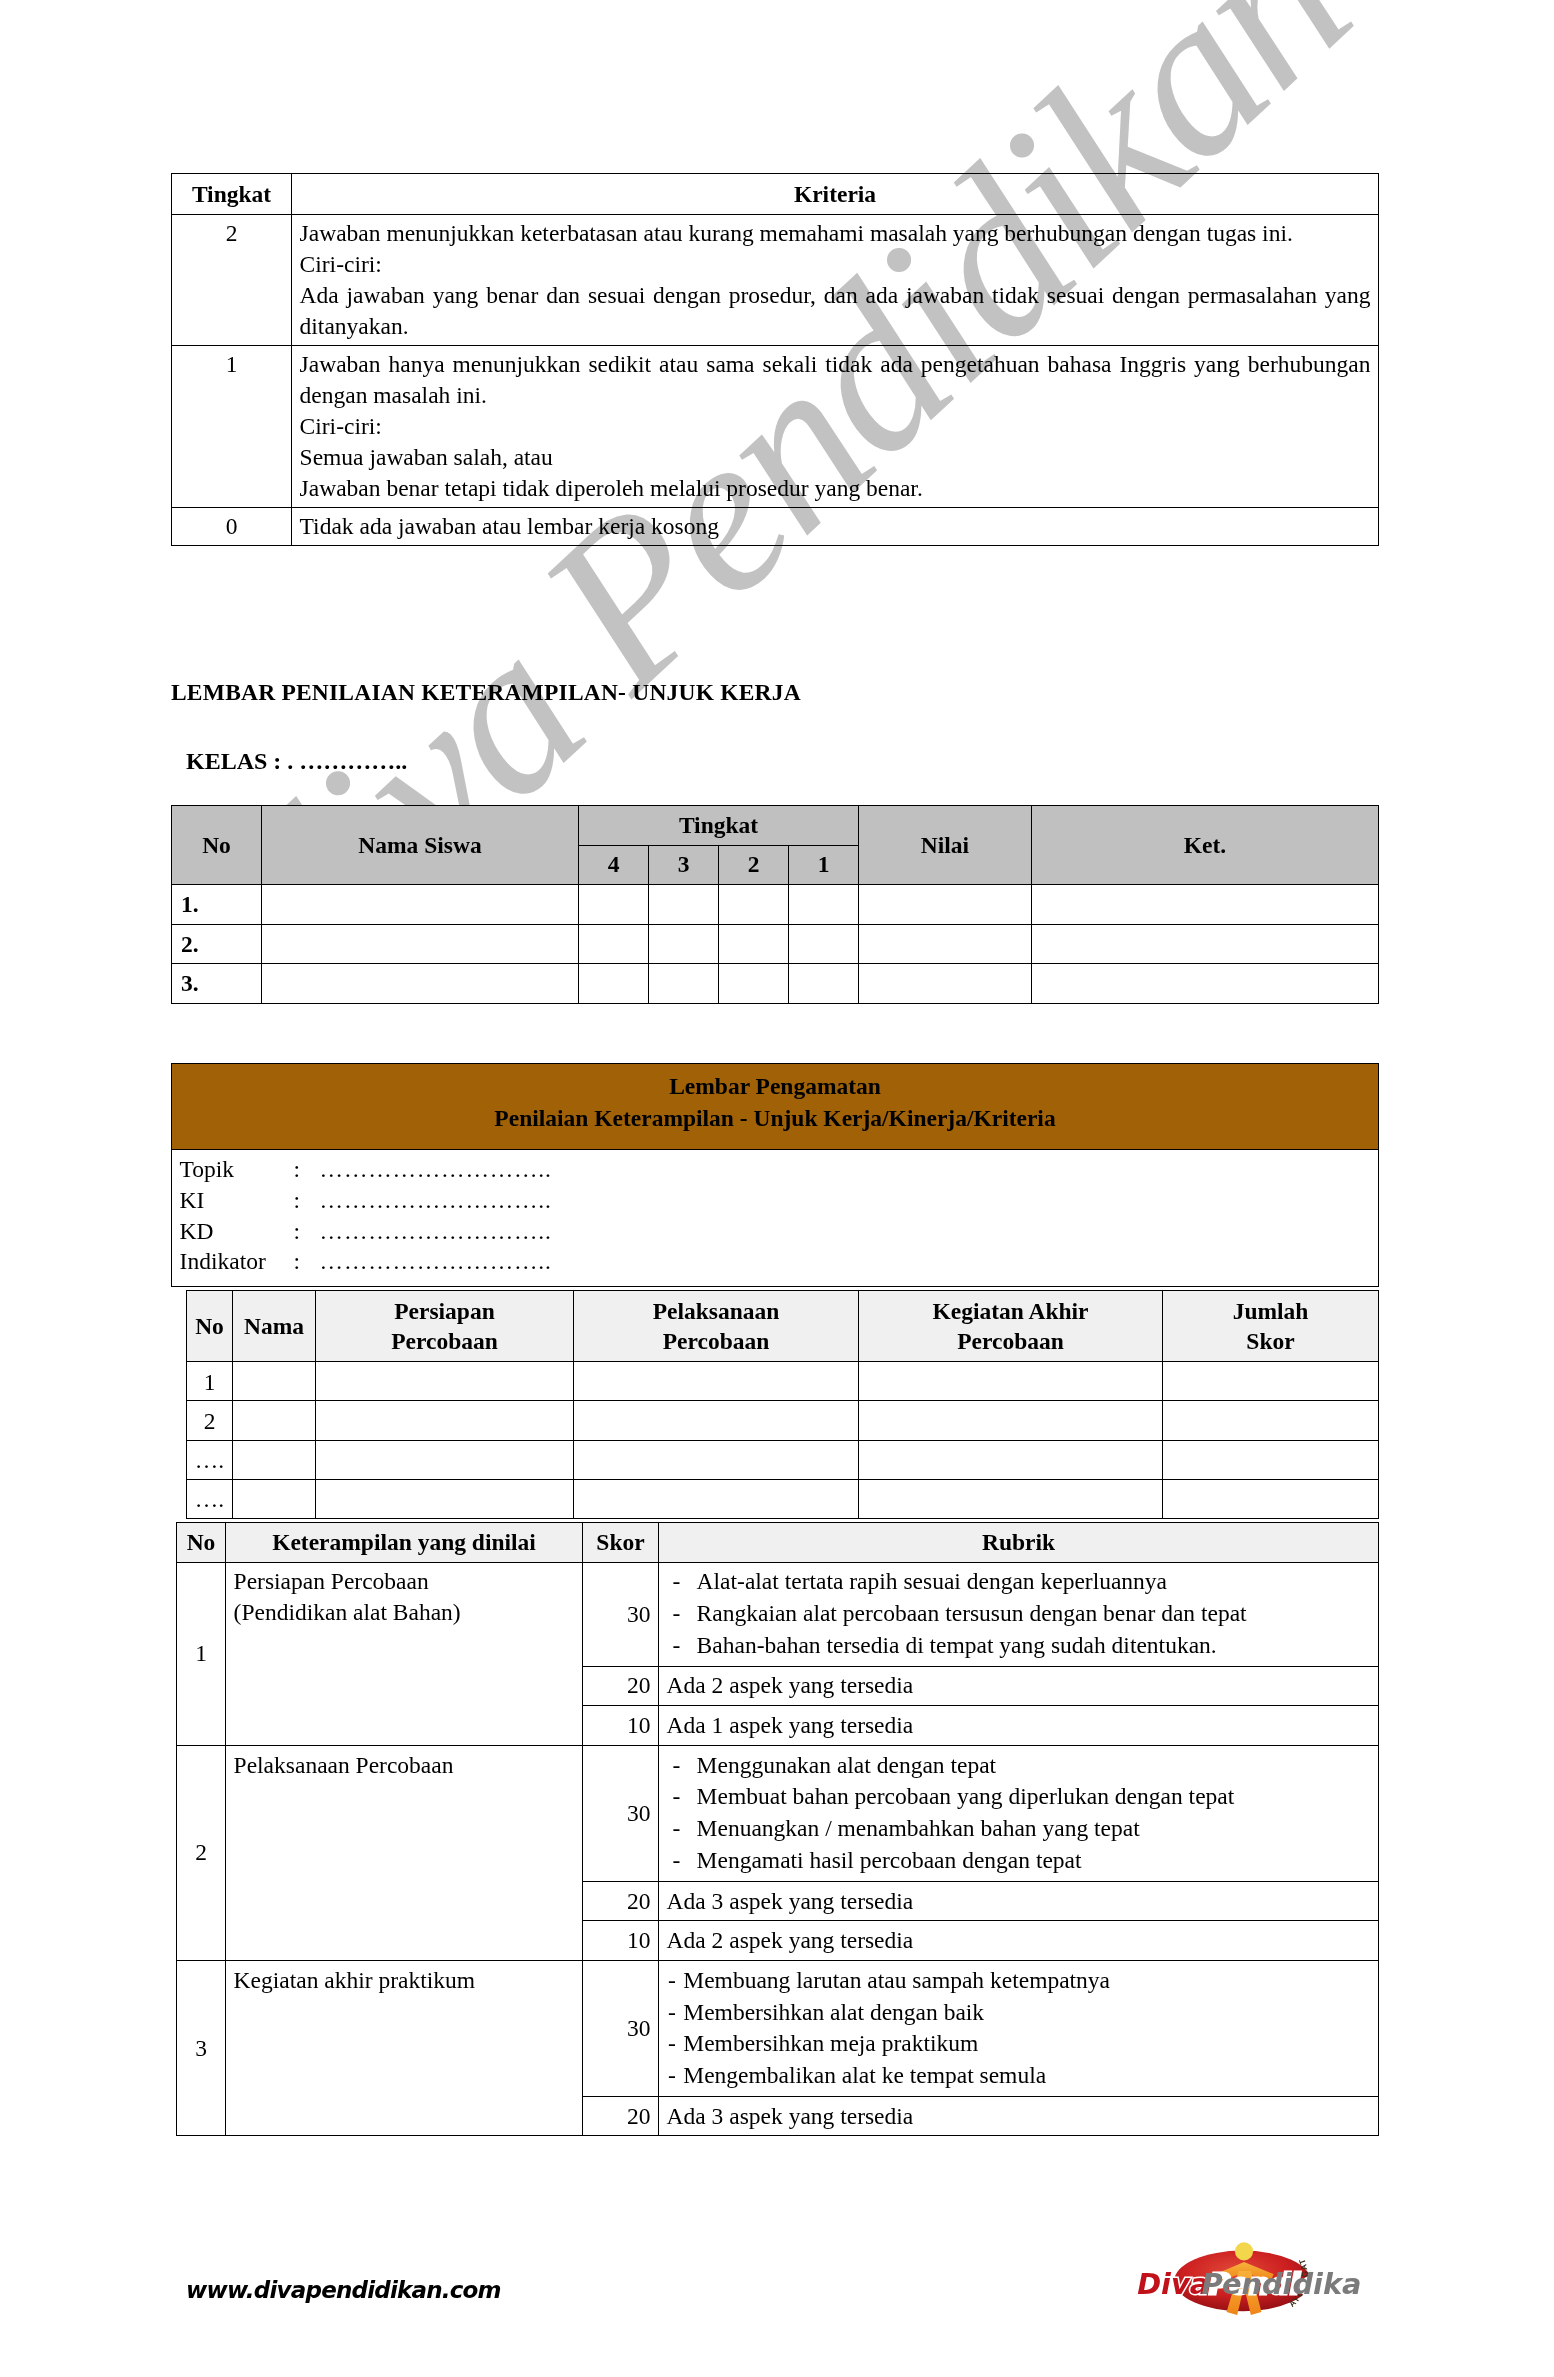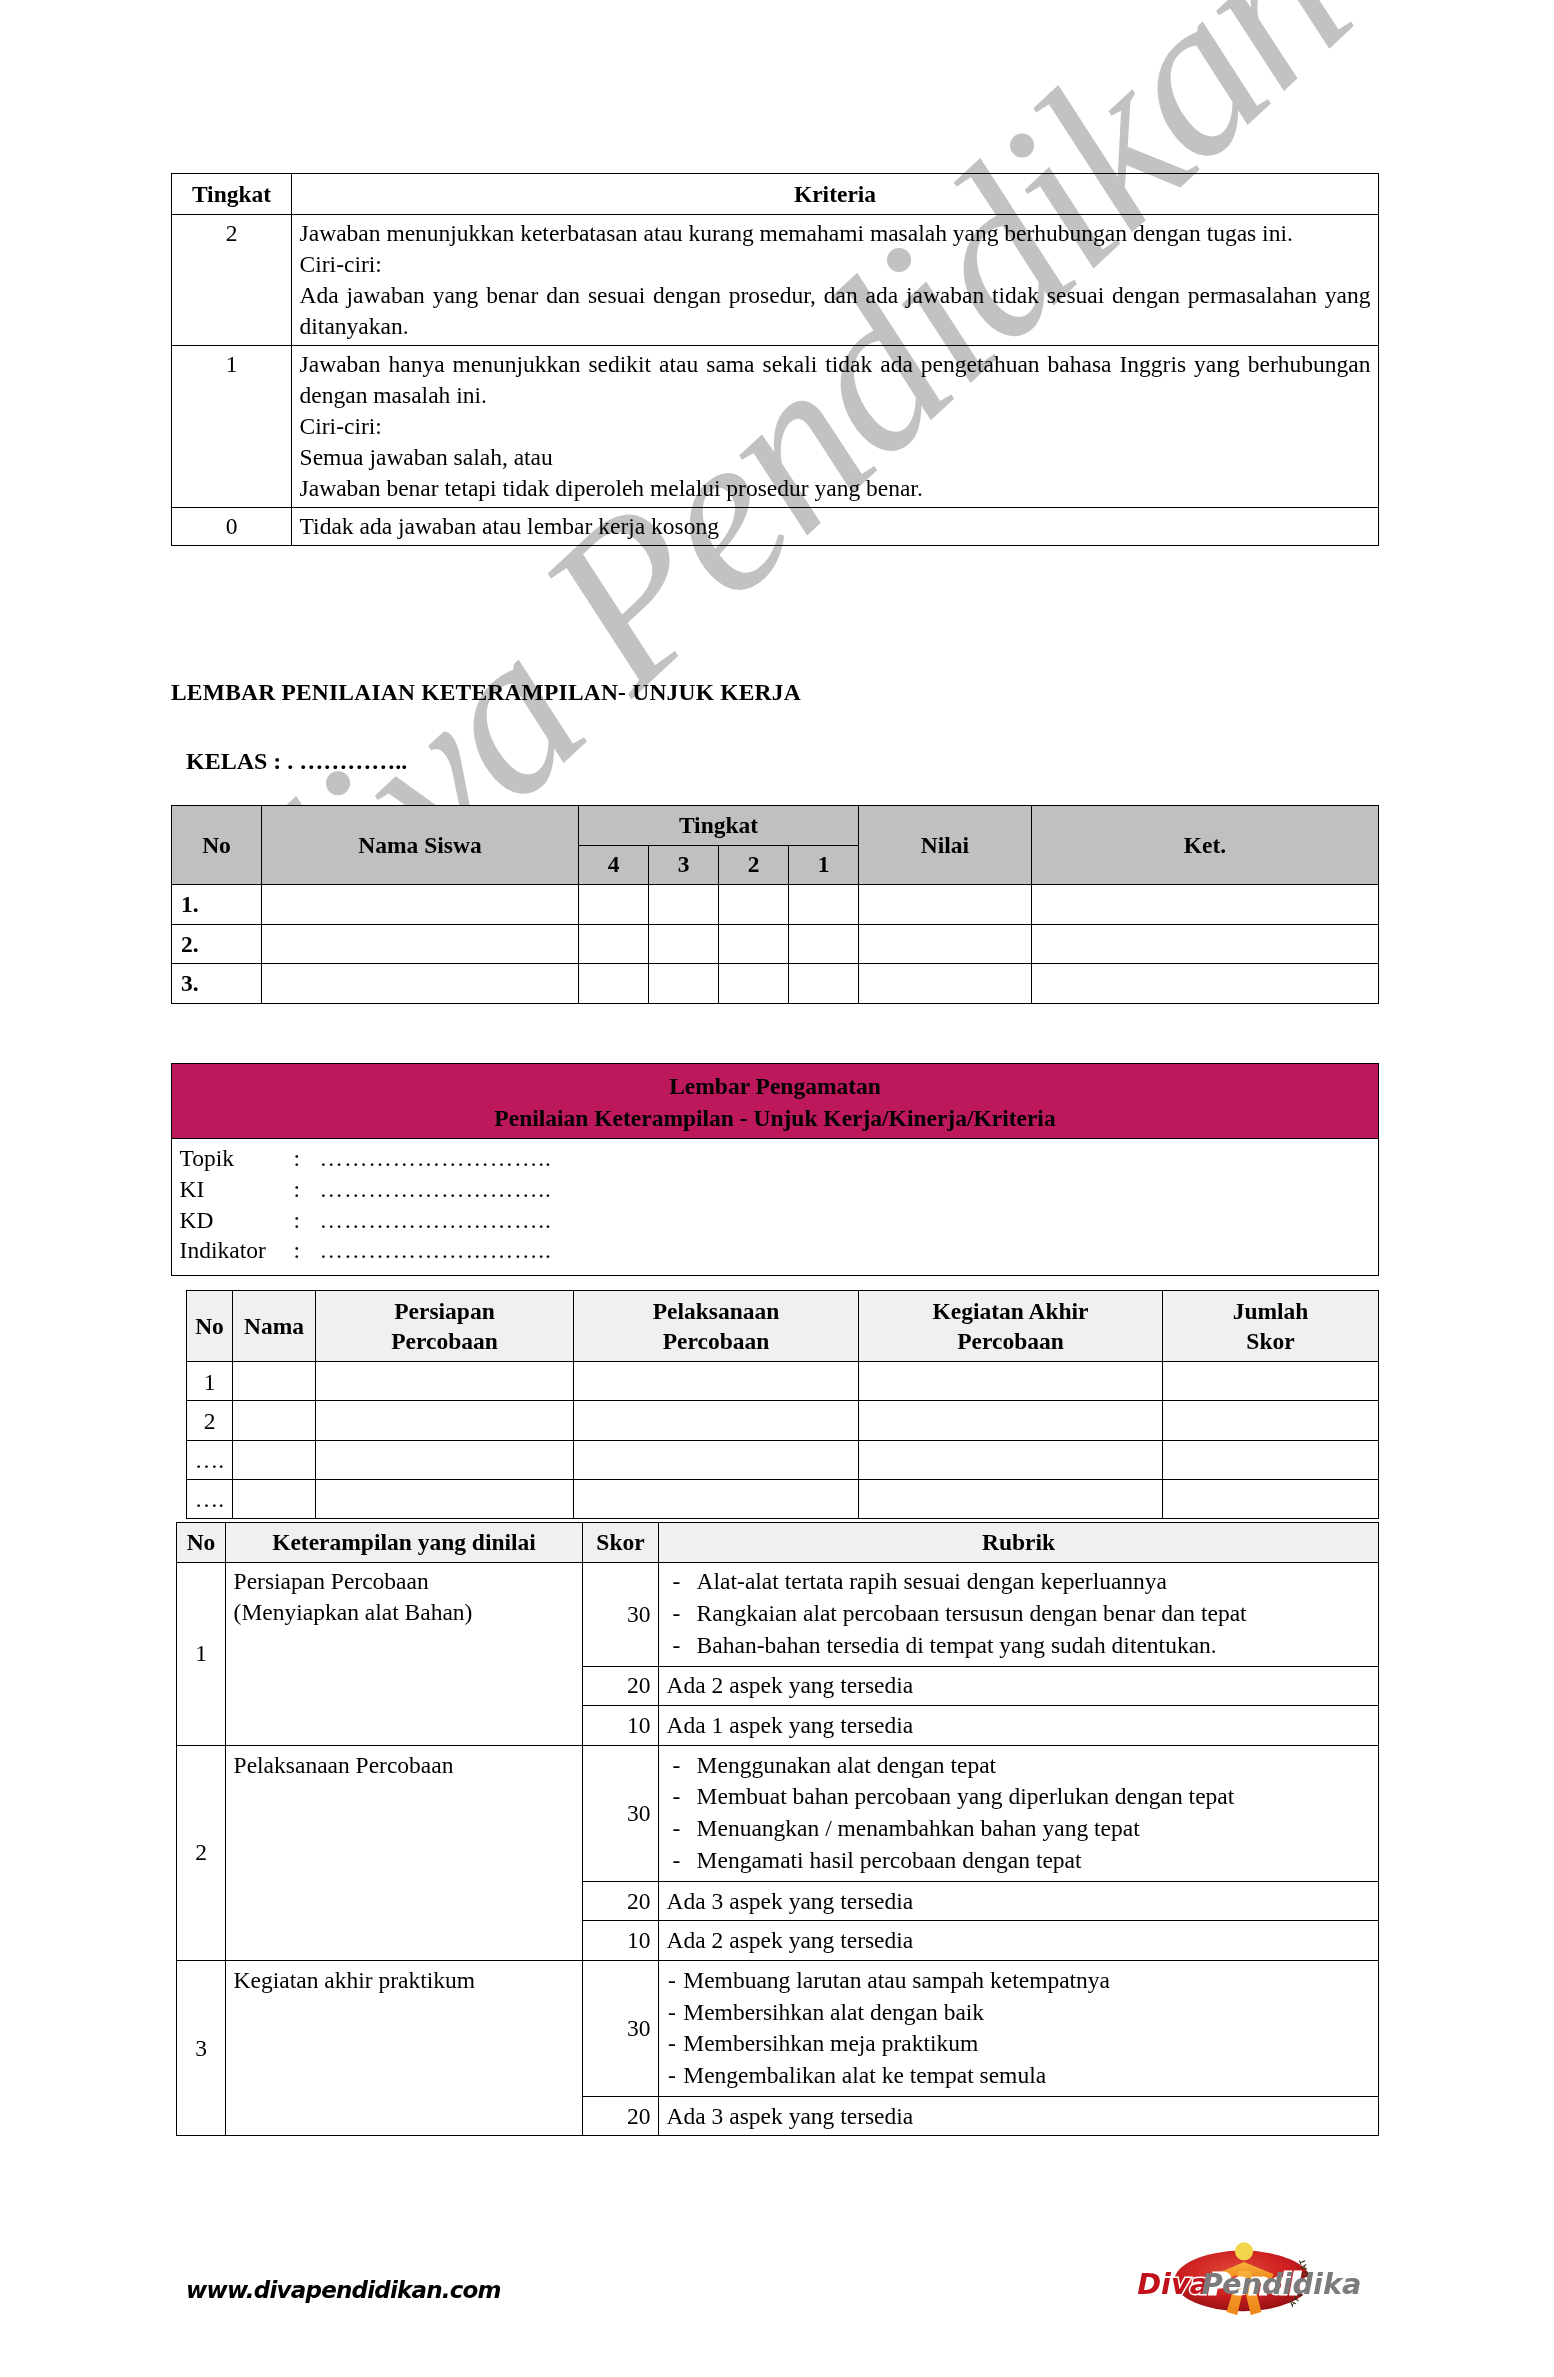--- a/index.html
+++ b/index.html
@@ -111,25 +111,25 @@
   }
   #t2 table.doc td.blank {
     background: #ffffff;
     font-weight: normal;
   }
 
   
   #t3 { top: 1063px; }
   #t3 .titlebox {
     border: 1.5px solid #000;
-    background: #be185d;
+    background: #a16207;
     text-align: center;
     font-weight: bold;
     font-size: 23.5px;
-    padding: 6px 0 3px 0;
+    padding: 6px 0 14px 0;
     line-height: 1.38;
   }
   #t3 .fieldbox {
     border: 1.5px solid #000;
     border-top: none;
     padding: 4.6px 0 9px 7.6px;
     font-size: 23.5px;
     line-height: 1.30;
   }
   #t3 .fieldrow { display: flex; }
@@ -432,21 +432,21 @@
           <td>No</td>
           <td>Keterampilan yang dinilai</td>
           <td>Skor</td>
           <td>Rubrik</td>
         </tr>
 
         <tr>
           <td class="ctr" rowspan="3">1</td>
           <td rowspan="3">
             <div>Persiapan Percobaan</div>
-            <div>(Menyiapkan alat Bahan)</div>
+            <div>(Pendidikan alat Bahan)</div>
           </td>
           <td class="skor">30</td>
           <td>
             <ul class="dash">
               <li>Alat-alat tertata rapih sesuai dengan keperluannya</li>
               <li>Rangkaian alat percobaan tersusun dengan benar dan tepat</li>
               <li>Bahan-bahan tersedia di tempat yang sudah ditentukan.</li>
             </ul>
           </td>
         </tr>

